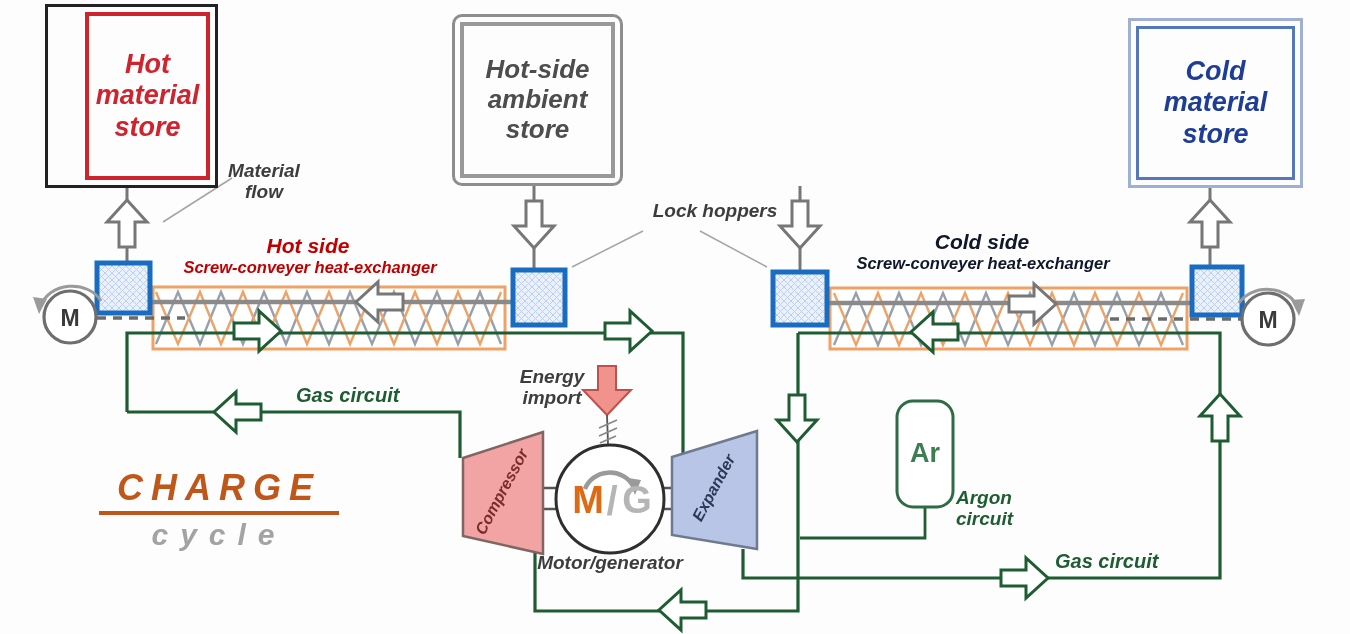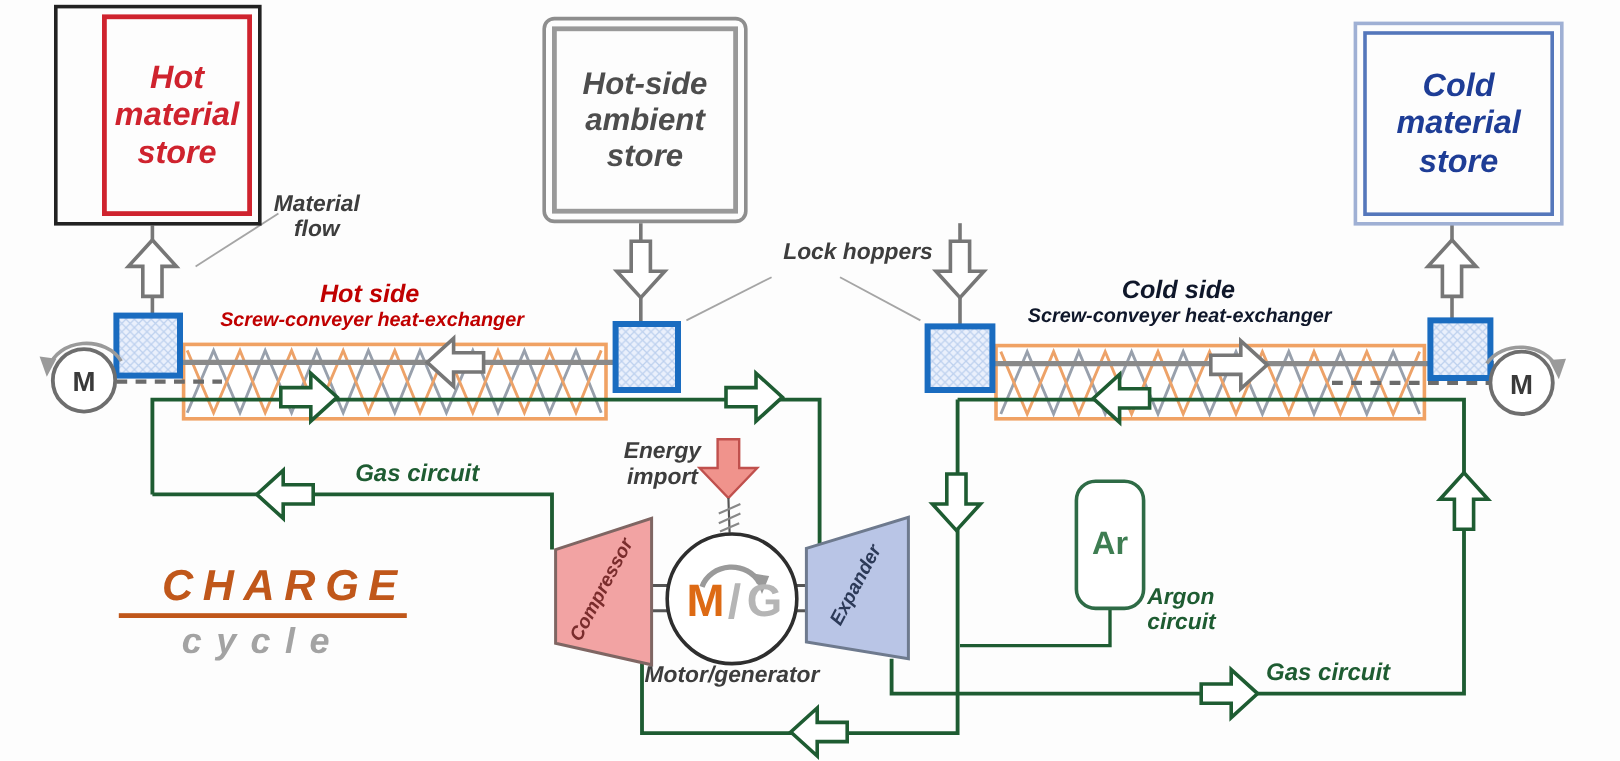--- a/index.html
+++ b/index.html
@@ -177,16 +177,16 @@
   <div class="lbl green" style="left:296px;top:384px;font-size:20px;">Gas circuit</div>
   <div class="lbl green" style="left:1055px;top:550px;font-size:20px;">Gas circuit</div>
 
   <div class="lbl ctr" style="left:512px;top:366px;width:80px;font-size:19px;">Energy import</div>
   <div class="lbl ctr" style="left:530px;top:552px;width:160px;font-size:19px;">Motor/generator</div>
   <div class="lbl green" style="left:956px;top:487px;width:95px;font-size:19px;">Argon circuit</div>
 
   <div class="lbl ctr rot" style="left:442px;top:483px;width:120px;font-size:16px;color:#7a2c2c;">Compressor</div>
   <div class="lbl ctr rot" style="left:659px;top:479px;width:110px;font-size:16px;color:#2c3a58;">Expander</div>
 
-  <div class="lbl ctr charge" style="left:99px;top:468px;width:240px;text-align:right;">CHARGE</div>
+  <div class="lbl ctr charge" style="left:99px;top:468px;width:240px;">CHARGE</div>
   <div class="lbl ctr cycle" style="left:124px;top:518px;width:190px;">cycle</div>
 
 </div>
 
 </body></html>

